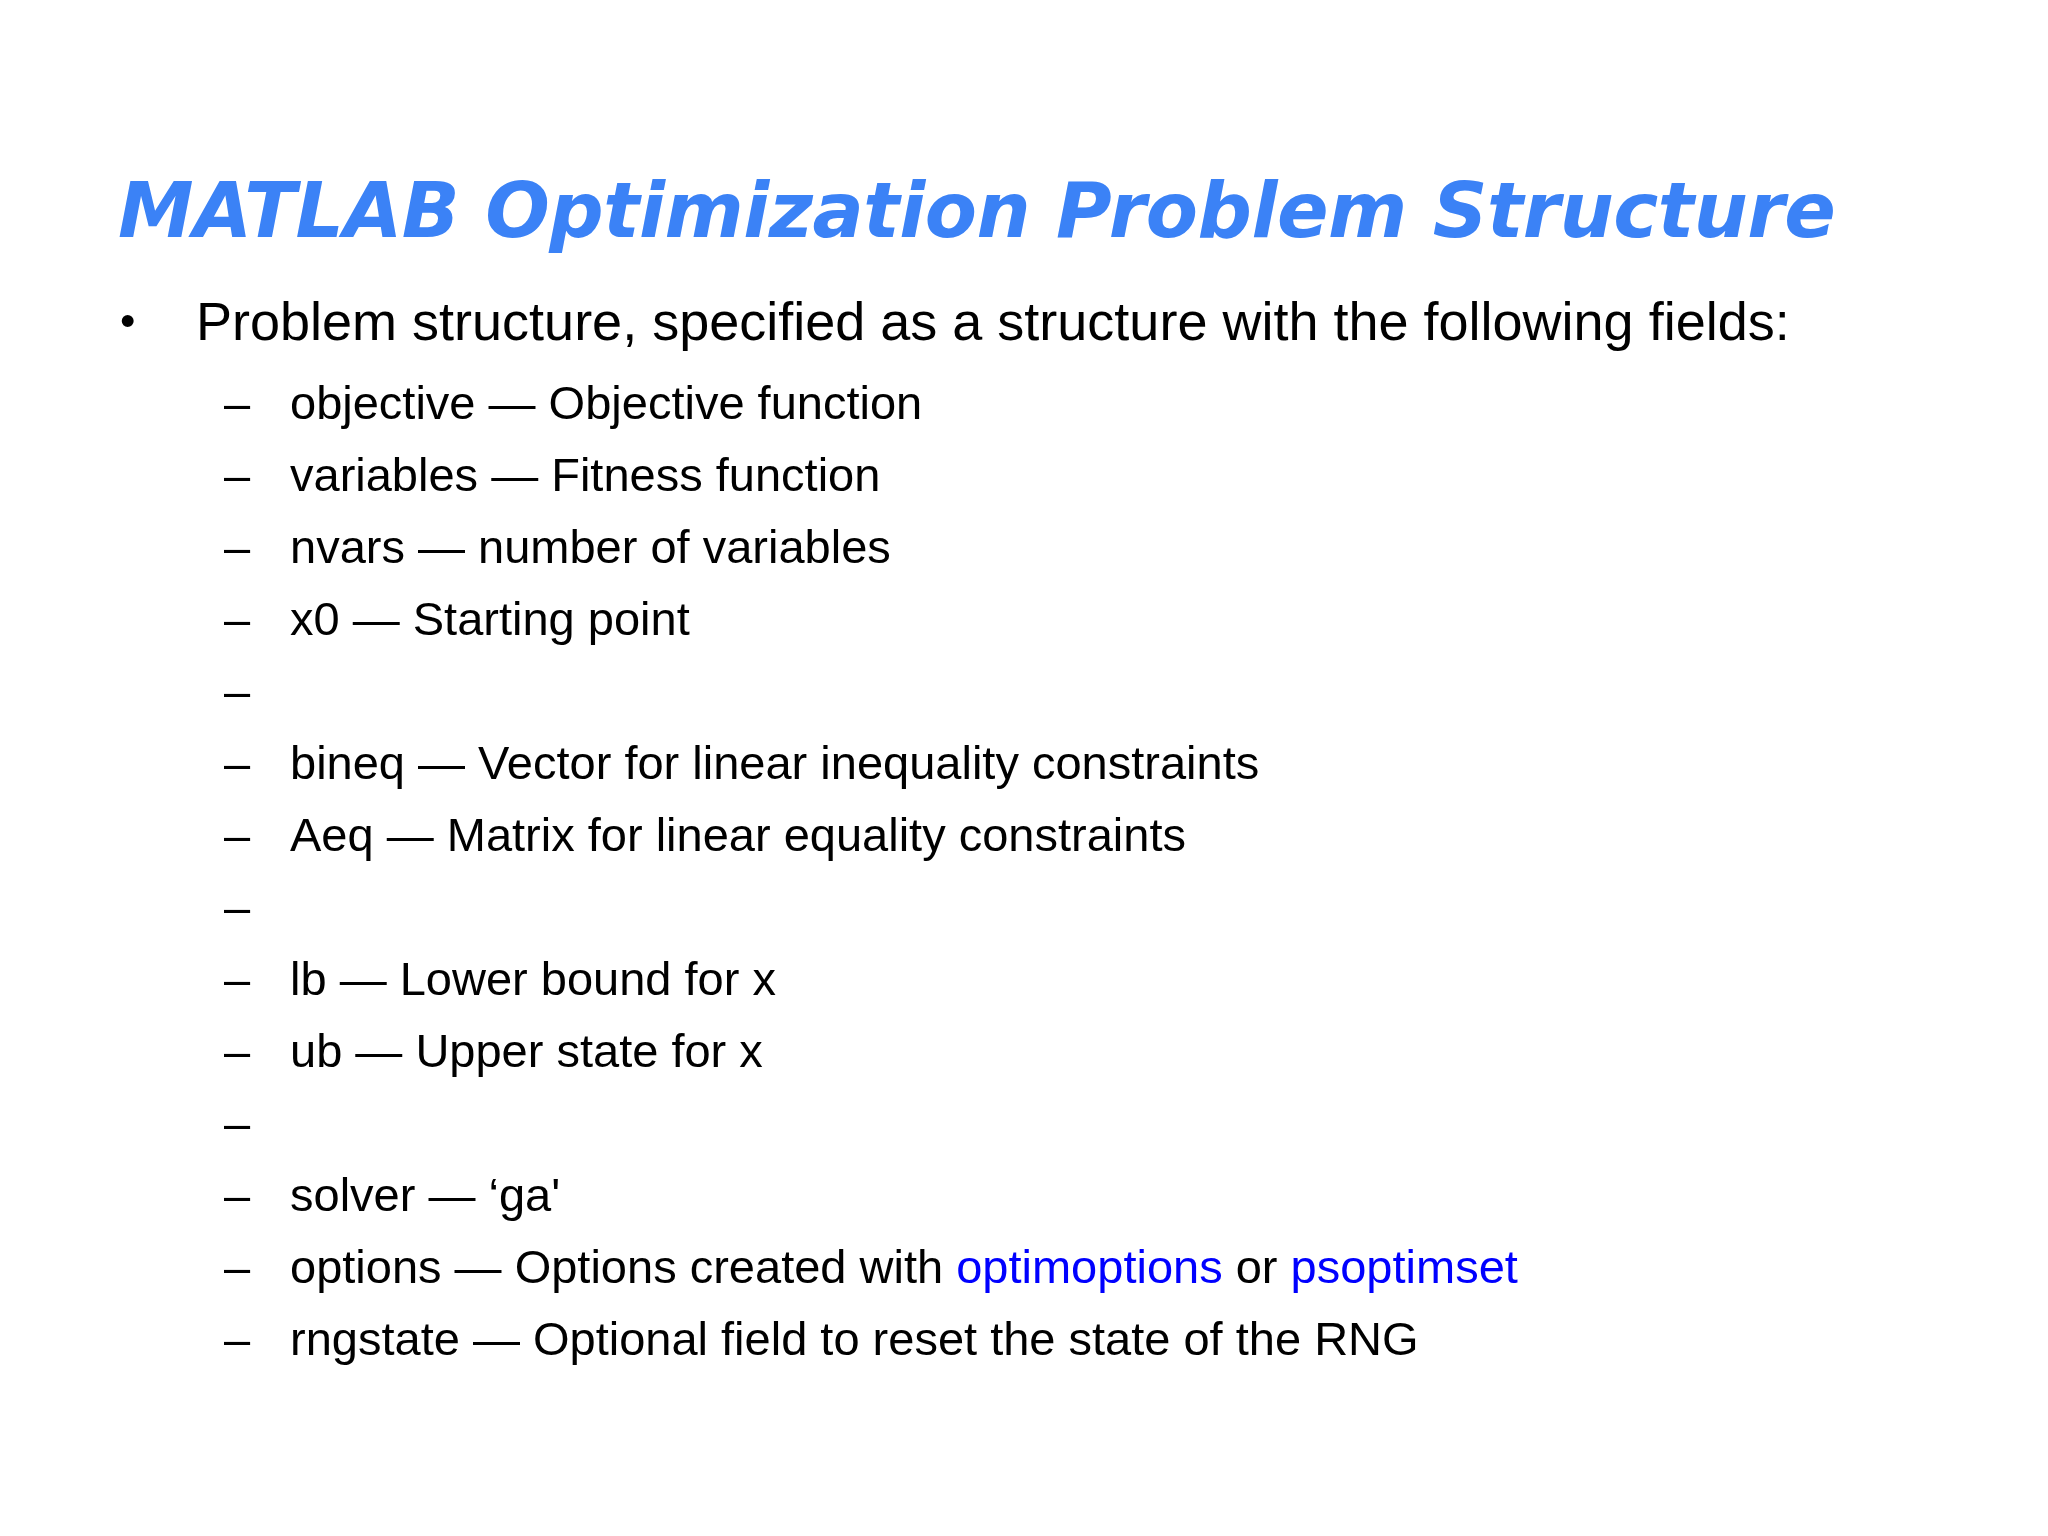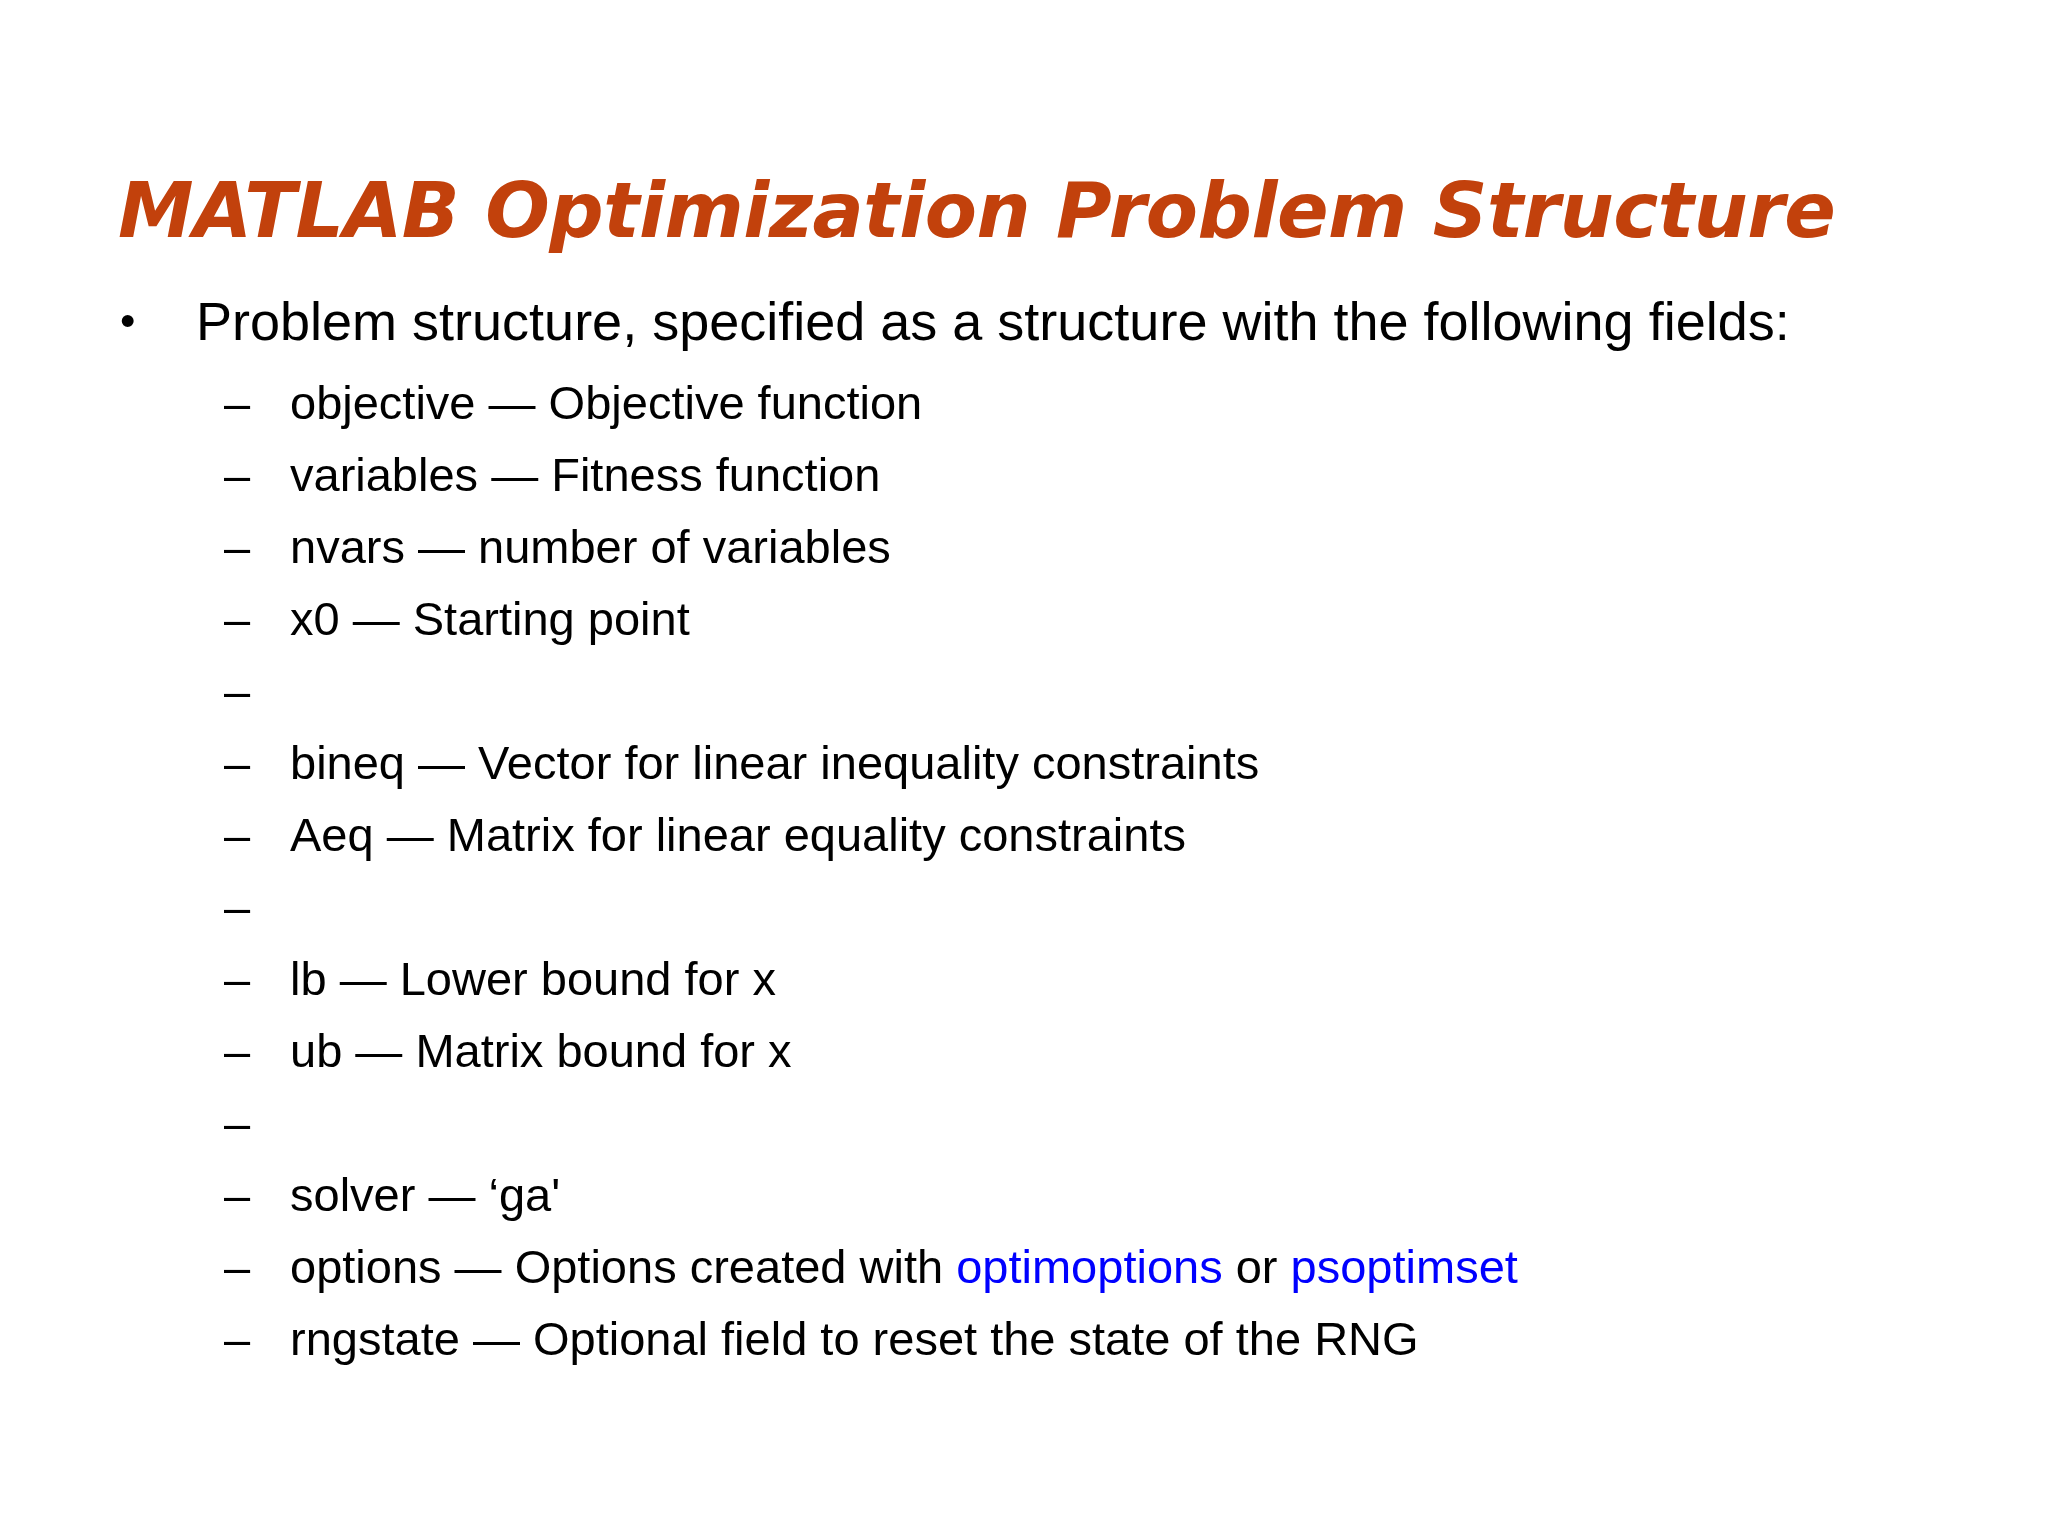--- a/index.html
+++ b/index.html
@@ -22,21 +22,21 @@
   
   #slide-title {
     position: absolute;
     left: 118px;
     top: 120px;
     width: 1830px;
     font-family: "DejaVu Sans", "Liberation Sans", sans-serif;
     font-size: 76px;
     font-weight: 700;
     font-style: italic;
-    color: #c2410c;
+    color: #3b82f6;
     letter-spacing: -0.5px;
     line-height: 1.05;
     white-space: nowrap;
   }
 
   
   #body-list {
     position: absolute;
     left: 0px;
     top: 290px;
@@ -108,21 +108,21 @@
     <div id="sub-items">
         <p class="lvl2"><span class="marker">–</span><span class="txt">objective — Objective function</span></p>
         <p class="lvl2"><span class="marker">–</span><span class="txt">variables — Fitness function</span></p>
         <p class="lvl2"><span class="marker">–</span><span class="txt">nvars — number of variables</span></p>
         <p class="lvl2"><span class="marker">–</span><span class="txt">x0 — Starting point</span></p>
         <p class="lvl2"><span class="marker">–</span></p>
         <p class="lvl2"><span class="marker">–</span><span class="txt">bineq — Vector for linear inequality constraints</span></p>
         <p class="lvl2"><span class="marker">–</span><span class="txt">Aeq — Matrix for linear equality constraints</span></p>
         <p class="lvl2"><span class="marker">–</span></p>
         <p class="lvl2"><span class="marker">–</span><span class="txt">lb — Lower bound for x</span></p>
-        <p class="lvl2"><span class="marker">–</span><span class="txt">ub — Matrix bound for x</span></p>
+        <p class="lvl2"><span class="marker">–</span><span class="txt">ub — Upper state for x</span></p>
         <p class="lvl2"><span class="marker">–</span></p>
         <p class="lvl2"><span class="marker">–</span><span class="txt">solver — ‘ga'</span></p>
         <p class="lvl2"><span class="marker">–</span><span class="txt"><span>options — Options created with </span><span class="hlink">optimoptions</span><span> or </span><span class="hlink">psoptimset</span></span></p>
         <p class="lvl2"><span class="marker">–</span><span class="txt">rngstate — Optional field to reset the state of the RNG</span></p>
       </div>
 
   </div>
 </div>
 
 </body></html>

